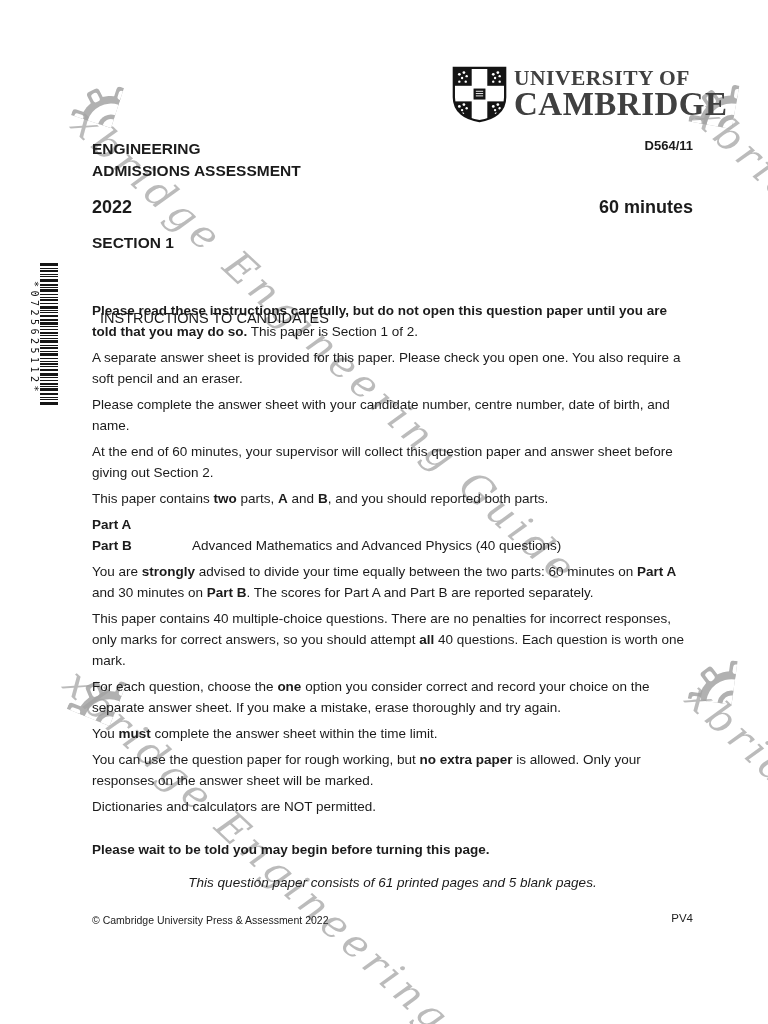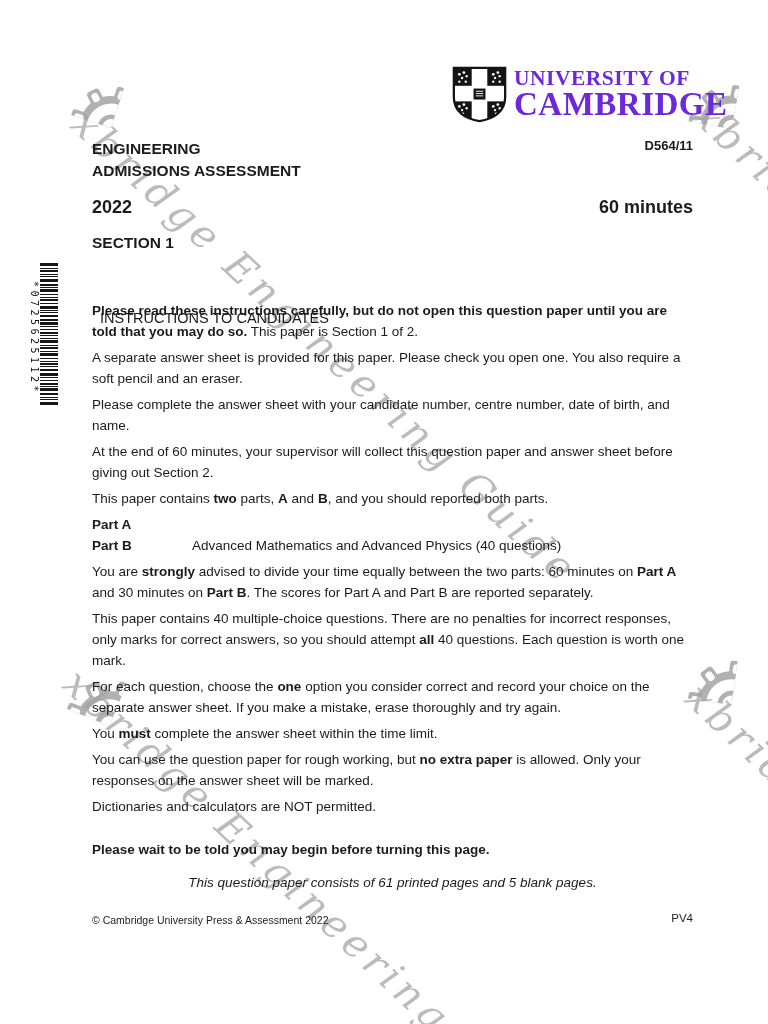--- a/index.html
+++ b/index.html
@@ -45,21 +45,21 @@
   .barcode-text{
     position:absolute;left:0;top:0;width:150px;height:13px;
     transform-origin:0 0;transform:rotate(90deg);
     font-family:"DejaVu Sans Mono", monospace;
     font-size:10px;letter-spacing:3.5px;color:#111;
     text-align:center;white-space:nowrap;
   }
   
   .logo{position:absolute;left:452px;top:66px;display:flex;align-items:flex-start;}
   .shield{width:55px;height:57px;flex:0 0 auto;}
-  .logo-text{margin-left:7px;font-family:"Liberation Serif", serif;font-weight:bold;color:#6d28d9;}
+  .logo-text{margin-left:7px;font-family:"Liberation Serif", serif;font-weight:bold;color:#404040;}
   .logo-line1{font-size:21.5px;line-height:24px;letter-spacing:.5px;}
   .logo-line2{font-size:33px;line-height:29px;letter-spacing:.5px;}
   
   .hdr{position:absolute;left:92px;width:601px;display:flex;justify-content:space-between;font-weight:bold;}
   .hdr.row-title{top:138px;}
   .row-title .title-lines div{font-size:15.5px;line-height:22px;}
   .row-title .code{font-size:13px;}
   .hdr.row-year{top:197px;font-size:18px;}
   .section-h{position:absolute;left:92px;top:234px;font-weight:bold;font-size:15.5px;}
   .instr-h{position:absolute;left:100px;top:270px;font-weight:normal;font-size:14.5px;margin-top:40px;}

